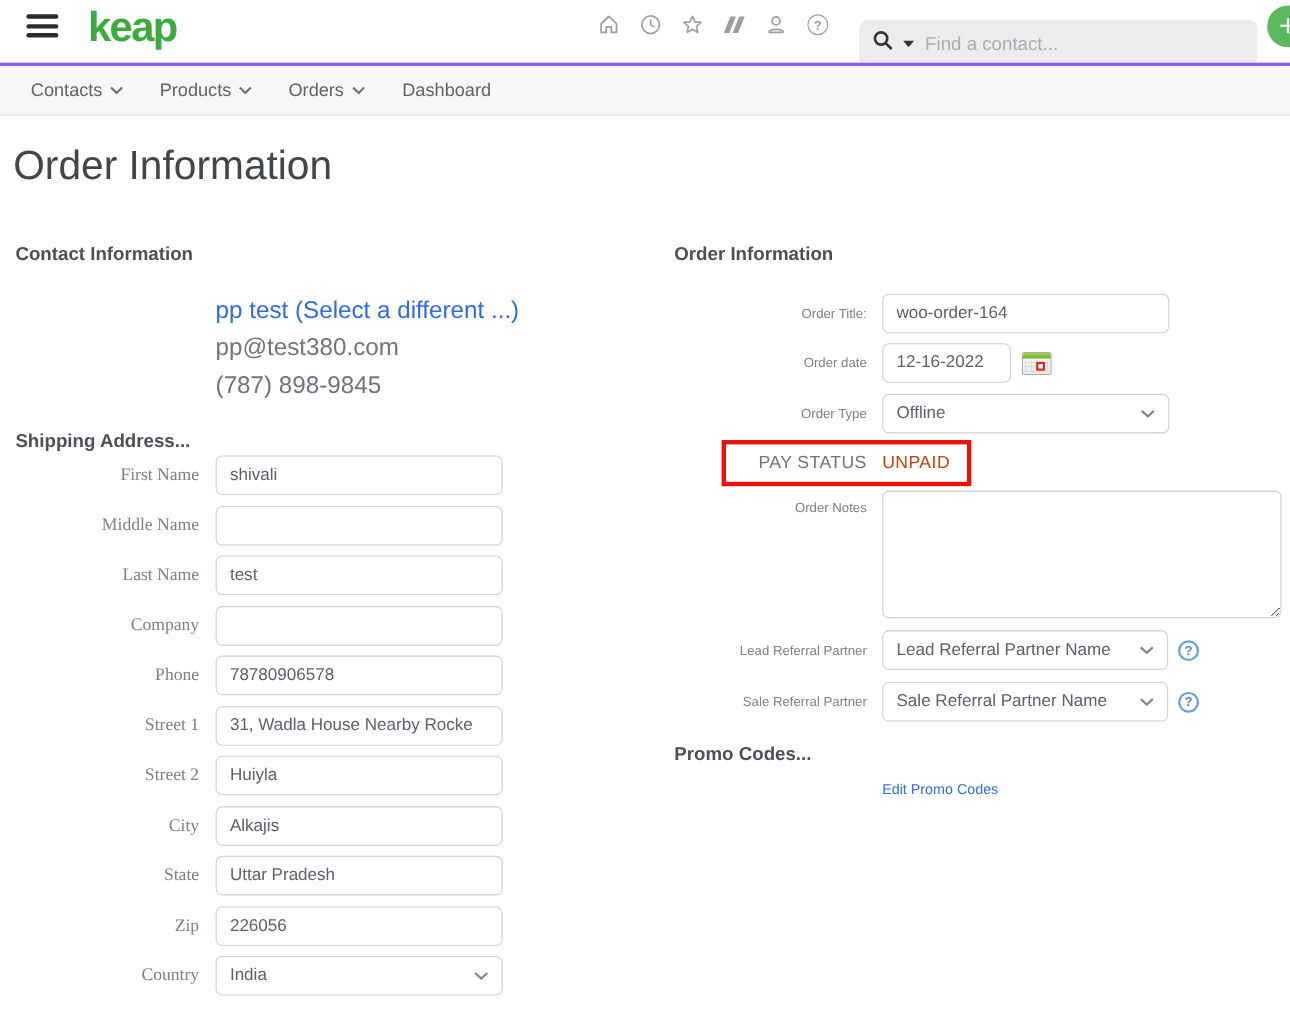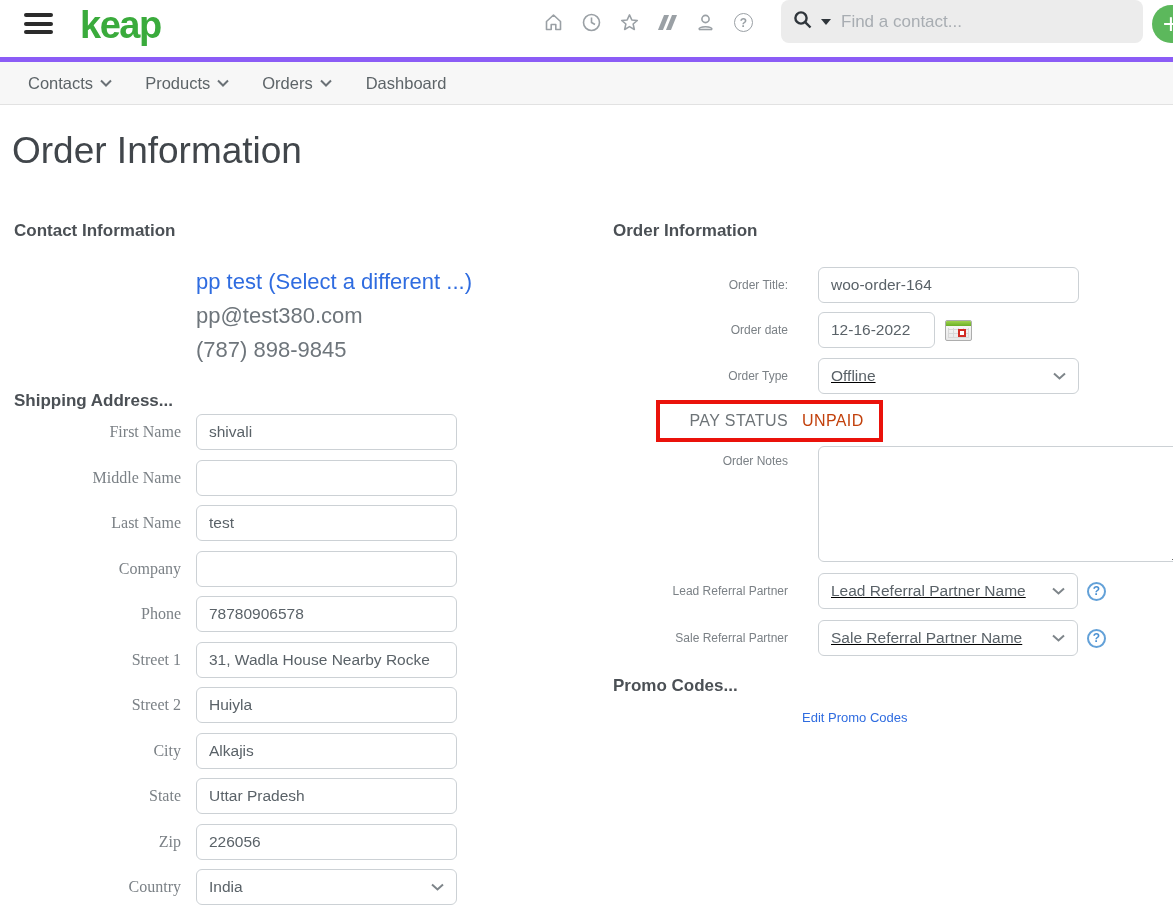--- a/index.html
+++ b/index.html
@@ -11,29 +11,29 @@
   .header { position:absolute; left:0; top:0; width:1173px; height:57px; background:#fff; }
   .hamburger { position:absolute; left:24px; top:13px; width:29px; height:25px; cursor:pointer; }
   .hamburger span { display:block; width:29px; height:4px; background:#2b2b2b; border-radius:2px; margin-bottom:4.5px; }
   .logo { position:absolute; left:80px; top:4px; font-size:38px; font-weight:700; color:#3aab3c; letter-spacing:-1.5px; }
   .hdr-icons { position:absolute; left:543px; top:11px; display:flex; align-items:center; gap:17px; }
   .hdr-icon { width:21px; height:23px; display:flex; align-items:center; justify-content:center; cursor:pointer; }
   .hdr-icon svg { stroke:#9aa0a5; fill:none; stroke-width:1.6; }
   .stripe-box { display:flex; gap:3px; transform:skewX(-22deg); }
   .stripe-box i { display:block; width:5px; height:15px; background:#9aa0a5; }
   .help-circ { width:19px; height:19px; border:1.6px solid #9aa0a5; border-radius:50%; color:#9aa0a5; font-size:12px; font-weight:700; display:flex; align-items:center; justify-content:center; }
-  .searchbar { position:absolute; left:781px; top:0; width:362px; height:43px; background:#ececec; border-radius:8px; display:flex; align-items:center; padding:0 12px; }
+  .searchbar { position:absolute; left:781px; top:18px; width:362px; height:43px; background:#ececec; border-radius:8px; display:flex; align-items:center; padding:0 12px; }
   .searchbar svg { flex:0 0 auto; }
   .search-caret { width:0; height:0; border-left:5px solid transparent; border-right:5px solid transparent; border-top:6px solid #2f353b; margin:0 10px 0 8px; }
   .search-input { flex:1; border:none; outline:none; background:transparent; font-size:17px; color:#5a6066; font-family:"Liberation Sans", sans-serif; }
   .search-input::placeholder { color:#a8adb2; }
   .add-btn { position:absolute; left:1152px; top:5px; width:38px; height:38px; border-radius:50%; background:#5cb85c; color:#fff; font-size:28px; font-weight:400; display:flex; align-items:center; justify-content:center; cursor:pointer; line-height:1; }
 
   
-  .nav { position:absolute; left:0; top:57px; width:1173px; height:48px; background:#f7f7f7; border-top:5px solid #8b5cf6; border-bottom:1px solid #e2e2e2; display:flex; align-items:center; }
+  .nav { position:absolute; left:0; top:57px; width:1173px; height:48px; background:#f7f7f7; border-top:3px solid #8b5cf6; border-bottom:1px solid #e2e2e2; display:flex; align-items:center; }
   .nav-item { display:flex; align-items:center; gap:7px; font-size:16.5px; color:#5d6468; cursor:pointer; }
   .nav-item.n0 { margin-left:28px; }
   .nav-item.n1 { margin-left:33px; }
   .nav-item.n2 { margin-left:33px; }
   .nav-item.n3 { margin-left:34px; }
   .chev svg { stroke:#6a7176; fill:none; stroke-width:2; display:block; }
 
   
   .page-title { position:absolute; left:12px; top:130px; font-size:37px; font-weight:400; color:#41464b; }
 
@@ -54,21 +54,21 @@
   .frow { display:flex; align-items:center; height:36px; margin-bottom:9.5px; }
   .frow .lbl { width:181px; text-align:right; font-size:16px; color:#7b8186; flex:0 0 auto;font-family:Liberation Serif, serif; }
   .frow .ctrl { margin-left:15px; }
   input.tf, .sel { width:261px; height:36px; border:1px solid #ccd1d5; border-radius:6px; background:#fff; font-size:15.5px; color:#5a6268; padding:0 12px; font-family:"Liberation Sans", sans-serif; outline:none; }
   .sel { display:flex; align-items:center; justify-content:space-between; cursor:pointer; }
   .sel .chev svg { stroke:#7e858a; }
 
   
   .rrow { position:absolute; display:flex; align-items:center; }
   .rrow .lbl { width:175px; text-align:right; font-size:12px; color:#7b8186; flex:0 0 auto; }
-  .rrow .ctrl { margin-left:30px;text-decoration:underline; }
+  .rrow .ctrl { margin-left:14px; }
   .tf.narrow { width:117px; }
   .cal-icon { margin-left:10px; width:27px; height:21px; border:1px solid #adadad; border-radius:2px; background:linear-gradient(#fafafa,#e8e8e8); position:relative; cursor:pointer; }
   .cal-icon .cal-top { position:absolute; left:0; top:0; right:0; height:5px; background:linear-gradient(#9ed24d,#6aaf27); border-radius:1px 1px 0 0; }
   .cal-icon .cal-grid { position:absolute; left:2px; right:2px; top:7px; bottom:2px; background:repeating-linear-gradient(90deg,#d8d8d8 0 1px,transparent 1px 5px), repeating-linear-gradient(0deg,#d8d8d8 0 1px,transparent 1px 4px); }
   .cal-icon .cal-sq { position:absolute; right:5px; top:8px; width:8px; height:8px; border:2px solid #d22a22; background:#fff; }
 
   .payhl { position:absolute; left:43px; top:179px; width:227px; height:42px; border:4px solid #ea120b; display:flex; align-items:center; }
   .payhl .plbl { width:128px; text-align:right; font-size:16px; color:#6e7478; letter-spacing:.4px; flex:0 0 auto; }
   .payhl .pval { margin-left:14px; font-size:16px; color:#c2410c; letter-spacing:.4px; }
 

